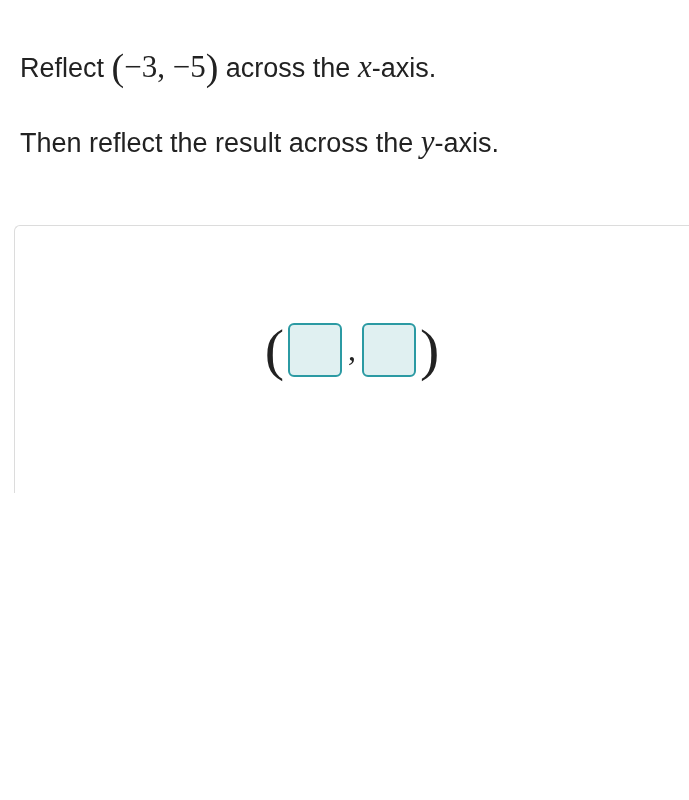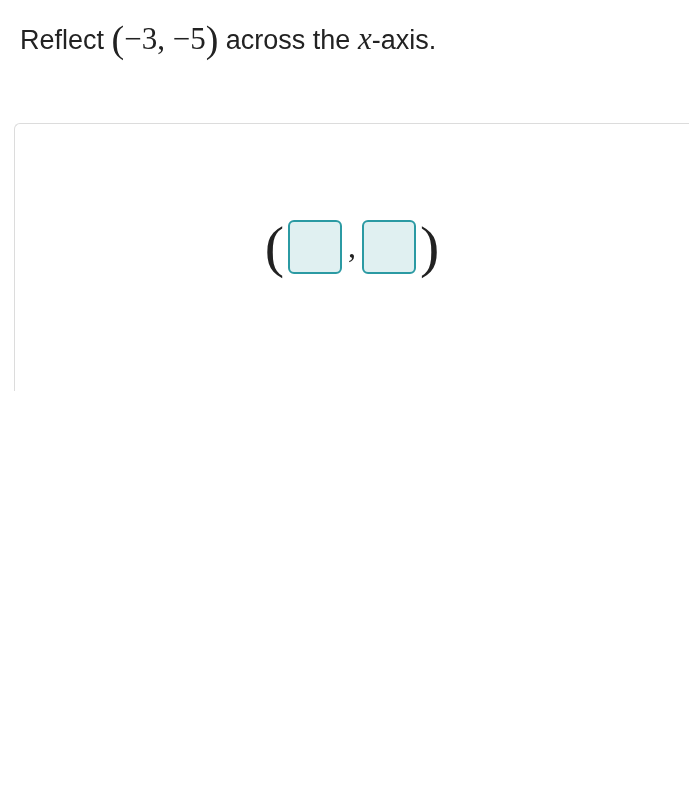--- a/index.html
+++ b/index.html
@@ -13,20 +13,21 @@
     color: #222222;
     width: 689px;
     background: #ffffff;
     line-height: 1.5;
   }
   .content {
     padding: 16px 20px 0 20px;
   }
   .para {
     margin-bottom: 28px;
+    margin-top: 28px;
   }
   .math-var {
     font-family: 'Times New Roman', Times, serif;
     font-style: italic;
     font-size: 31px;
   }
   .math-paren {
     font-family: 'Times New Roman', Times, serif;
     font-size: 38px;
     line-height: 0;
@@ -87,20 +88,23 @@
 </style>
 </head>
 <body>
 
 <div class="content">
 
   <p class="para">
     <span>Reflect </span><span class="math-paren">(</span><span class="math-minus">−</span><span class="math-num">3</span><span class="math-num">, </span><span class="math-minus">−</span><span class="math-num">5</span><span class="math-paren">)</span><span> across the </span><span class="math-var">x</span><span>-axis.</span>
   </p>
 
+  <p class="para">
+    <span>Then reflect the result across the </span><span class="math-var">y</span><span>-axis.</span>
+  </p>
 
 
 </div>
 
 <div class="answer-panel">
   <div class="coord-wrap">
     <span class="big-paren">(</span>
     <input type="text" class="input-box" value="" style="">
     <span class="comma">,</span>
     <input type="text" class="input-box" value="" style="">

